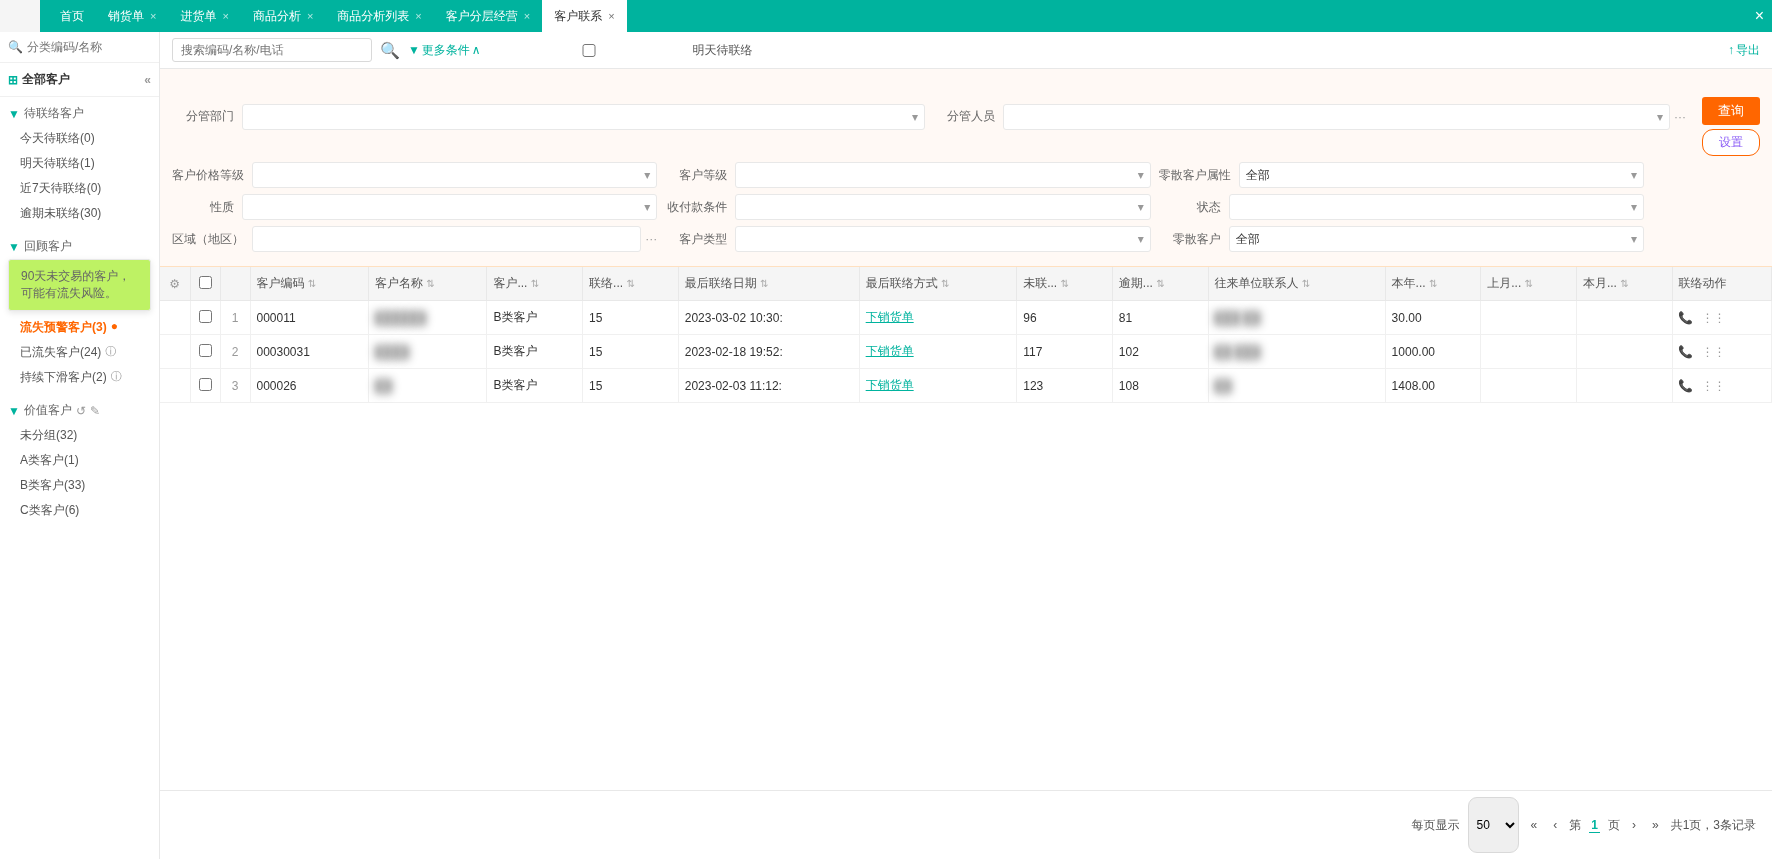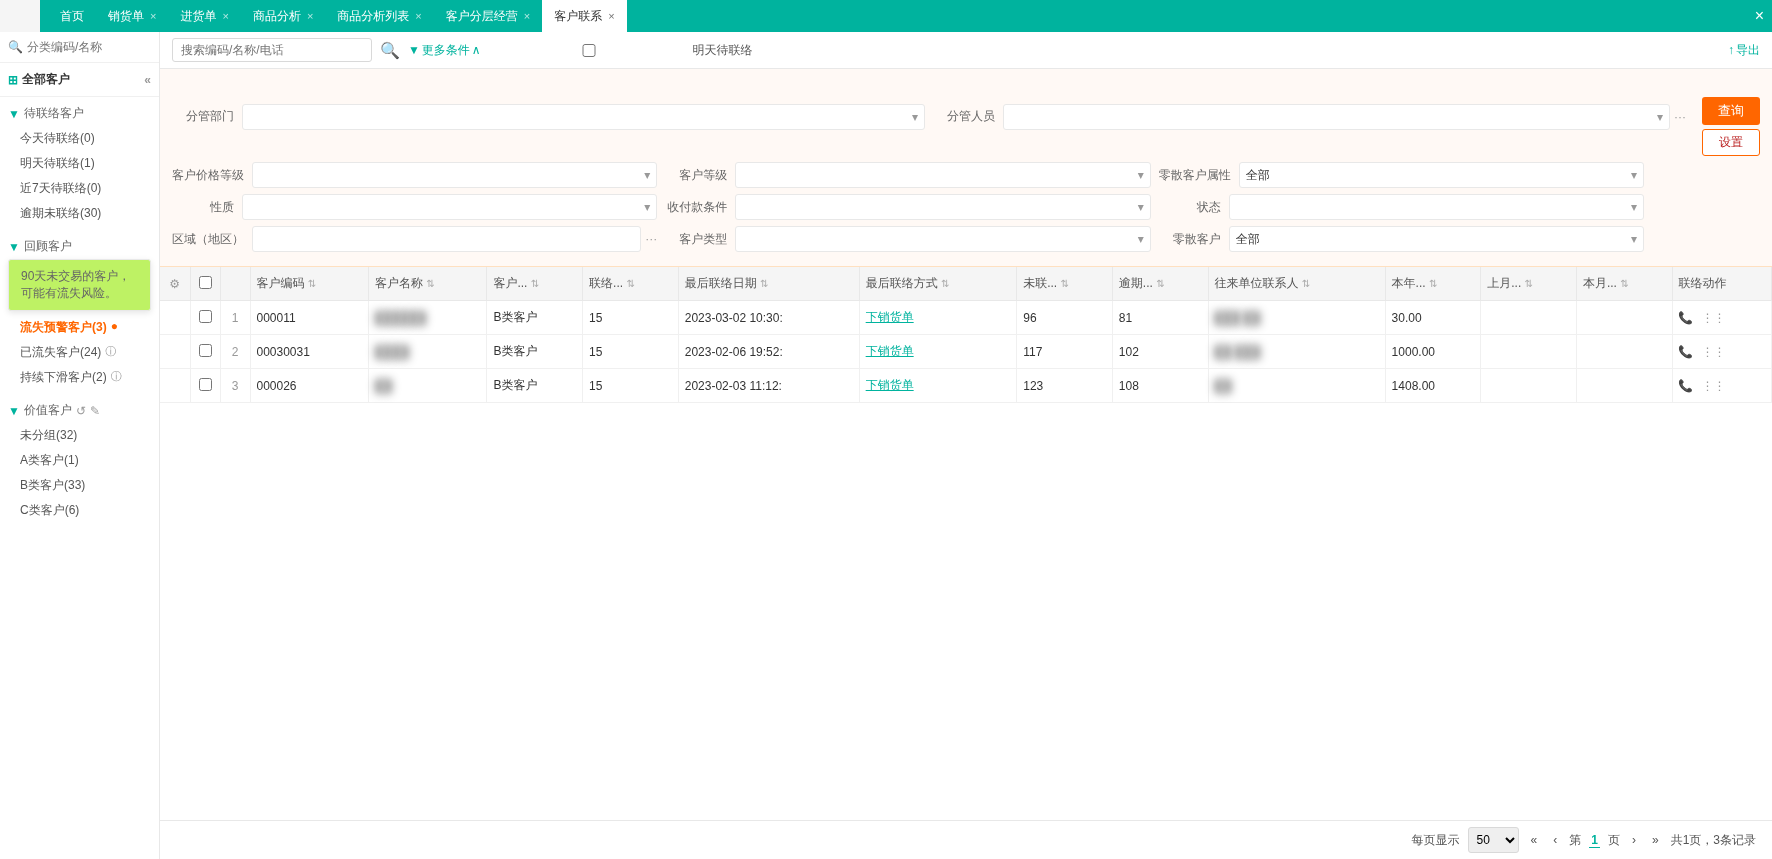--- a/index.html
+++ b/index.html
@@ -215,24 +215,24 @@
       border: none;
       padding: 5px 16px;
       border-radius: 3px;
       cursor: pointer;
       font-size: 13px;
       margin-left: 8px;
       margin-top: 20px;
     }
     .settings-btn {
       background: white;
-      color: #b91c1c;
+      color: #8b5cf6;
       border: 1px solid #ff6600;
       padding: 4px 12px;
-      border-radius: 3px;
+      border-radius: 11px;
       cursor: pointer;
       font-size: 12px;
       margin-left: 8px;
     }
 
     
     .table-container {
       flex: 1;
       overflow: auto;
       background: white;
@@ -279,22 +279,22 @@
       padding: 6px 16px;
       display: flex;
       align-items: center;
       justify-content: flex-end;
       gap: 8px;
       font-size: 12px;
       color: #555;
     }
     .pagination select {
       border: 1px solid #d9d9d9;
-      border-radius: 3px;
-      padding: 4px 4px;
+      border-radius: 9px;
+      padding: 19px 4px;
       font-size: 12px;
     }
     .pagination .pg-btn {
       cursor: pointer;
       color: #555;
       padding: 2px 4px;
     }
     .pagination .current-page {
       color: #00b39e;
       font-weight: bold;
@@ -589,21 +589,21 @@
     </td>
   </tr>
             <tr>
     <td class="settings-cell"></td>
     <td class="checkbox-cell"><input type="checkbox" style=""></td>
     <td class="num-cell">2</td>
     <td>00030031</td>
     <td class="blurred">████</td>
     <td>B类客户</td>
     <td>15</td>
-    <td>2023-02-06 19:52:</td>
+    <td>2023-02-18 19:52:</td>
     <td><span class="link">下销货单</span></td>
     <td>117</td>
     <td>102</td>
     <td class="blurred">██ ███</td>
     <td>1000.00</td>
     <td></td>
     <td></td>
     <td>
       <div class="action-icons">
         <span>📞</span>

